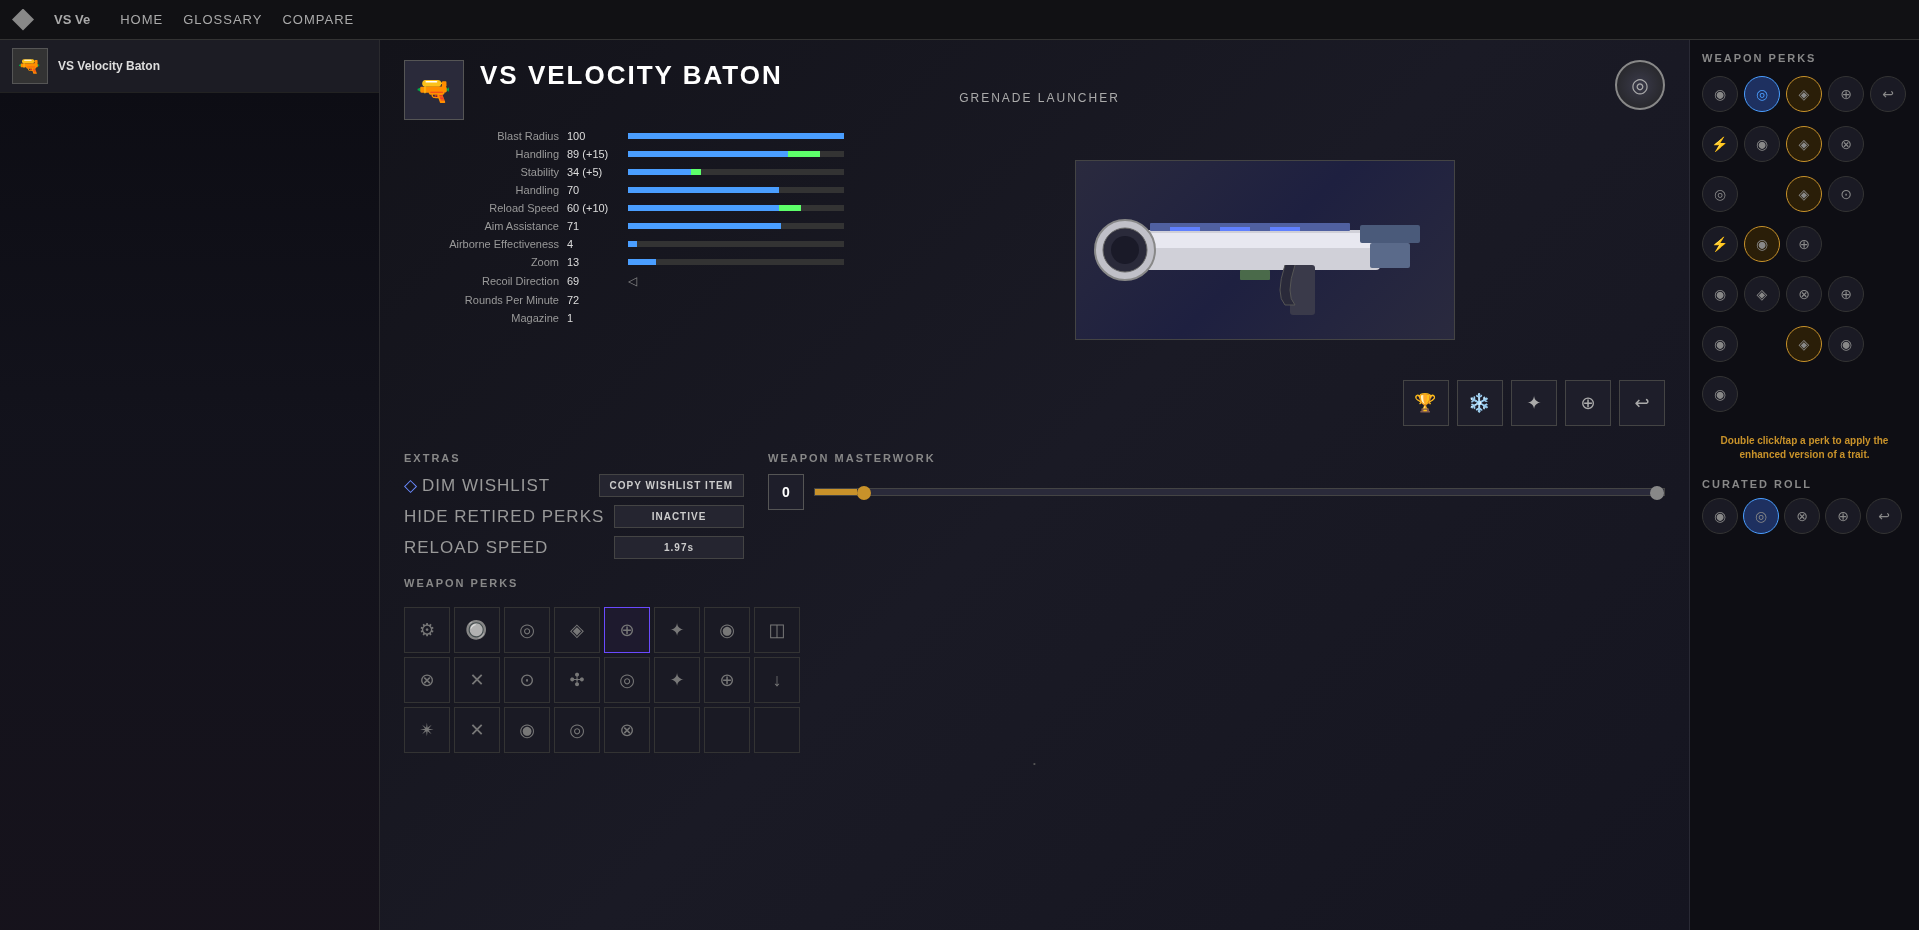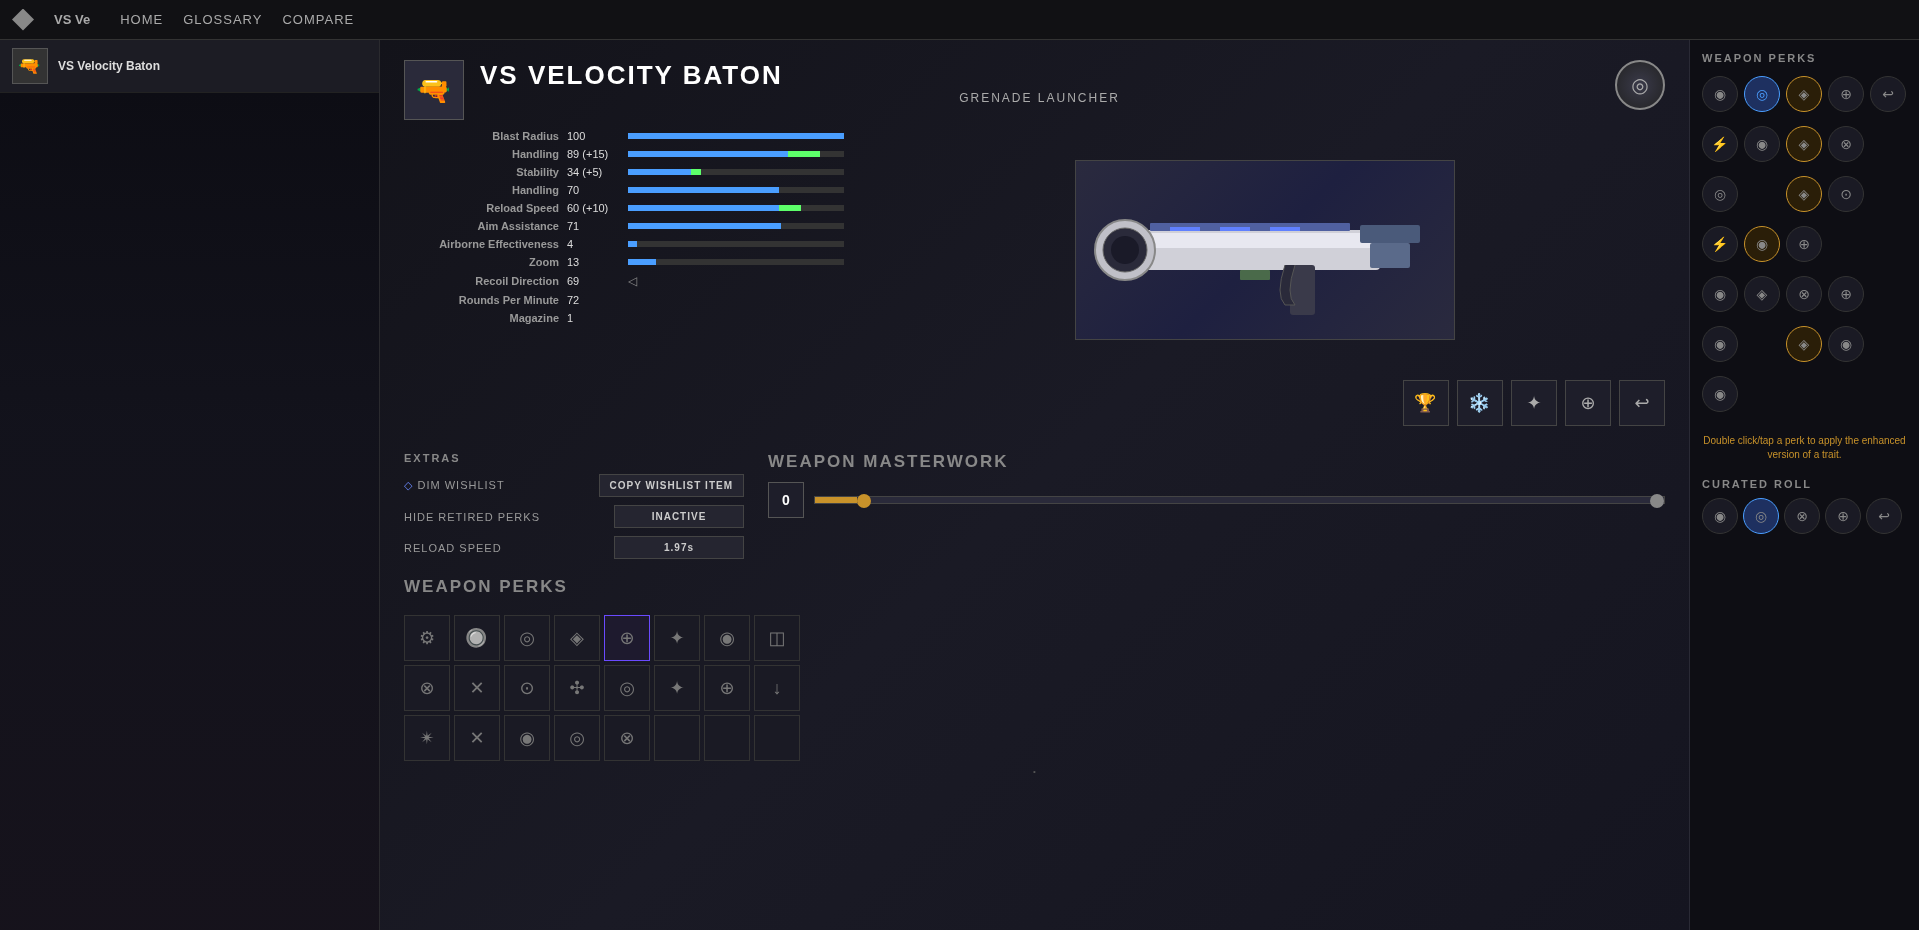--- a/index.html
+++ b/index.html
@@ -168,21 +168,20 @@
       align-items: center;
       margin-bottom: 6px;
       gap: 8px;
     }
     .stat-label {
       width: 155px;
       text-align: right;
       color: #999;
       font-size: 11px;
       flex-shrink: 0;
-      font-weight: bold;
     }
     .stat-value-area {
       display: flex;
       align-items: center;
       gap: 6px;
       flex: 1;
     }
     .stat-num {
       color: #ddd;
       font-size: 11px;
@@ -271,21 +270,21 @@
       margin-bottom: 10px;
     }
     .extras-row {
       display: flex;
       align-items: center;
       justify-content: space-between;
       margin-bottom: 8px;
     }
     .extras-label {
       color: #999;
-      font-size: 11px;
+      font-size: 17px;
       letter-spacing: 1px;
     }
     .extras-label .diamond-icon {
       color: #6a8aff;
       margin-right: 4px;
     }
     .extras-button {
       padding: 5px 10px;
       background: #252530;
       border: 1px solid #444;
@@ -296,21 +295,21 @@
       cursor: pointer;
       min-width: 130px;
       text-align: center;
     }
 
     
     .masterwork-panel {
       flex: 1;
     }
     .section-title {
-      font-size: 17px;
+      font-size: 11px;
       font-weight: bold;
       letter-spacing: 2px;
       color: #888;
       margin-bottom: 10px;
     }
     .masterwork-slider-area {
       display: flex;
       align-items: center;
       gap: 10px;
     }
@@ -404,20 +403,21 @@
     .perk-slot.selected { background: #1e3060; border-color: #4a9eff; color: #4a9eff; }
     .perk-slot.enhanced { border-color: #c8922a; background: #2a1e08; }
     .perk-slot.empty-col { visibility: hidden; }
 
     .perk-hint {
       font-size: 10px;
       color: #c8922a;
       text-align: center;
       margin: 8px 0;
       line-height: 1.4;
+      font-weight: bold;
     }
     .curated-title {
       font-size: 11px;
       font-weight: bold;
       letter-spacing: 2px;
       color: #888;
       margin: 8px 0;
     }
     .curated-perks {
       display: flex;

